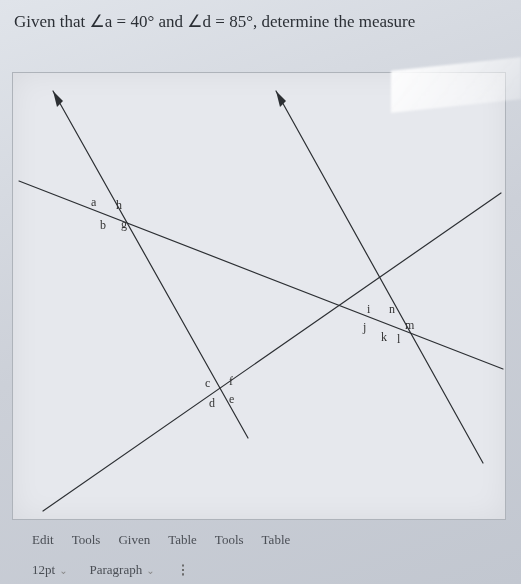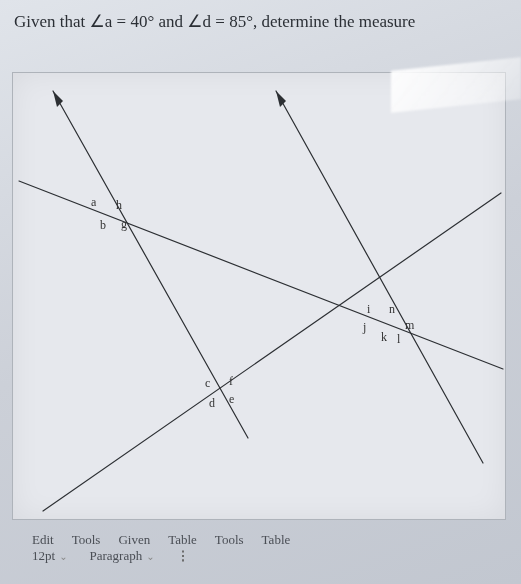--- a/index.html
+++ b/index.html
@@ -44,21 +44,21 @@
   .toolbar {
     position: absolute;
     left: 32px;
     top: 532px;
     width: 470px;
     color: #4a4e55;
     font-family: Arial, Helvetica, sans-serif;
     font-size: 13px;
   }
   .toolbar-row1 { display:flex; gap: 18px; }
-  .toolbar-row2 { display:flex; gap: 22px; align-items:center; }
+  .toolbar-row2 { margin-top: 14px; display:flex; gap: 22px; align-items:center; }
   .tb-item { cursor: pointer; font-family: Liberation Serif, serif; }
   .glare {
     position:absolute;
     right: 0; top: 64px;
     width: 130px; height: 42px;
     background: linear-gradient(135deg, rgba(255,255,255,0.95), rgba(255,255,255,0.3));
     transform: skewY(-6deg);
     filter: blur(1px);
     pointer-events: none;
   }

